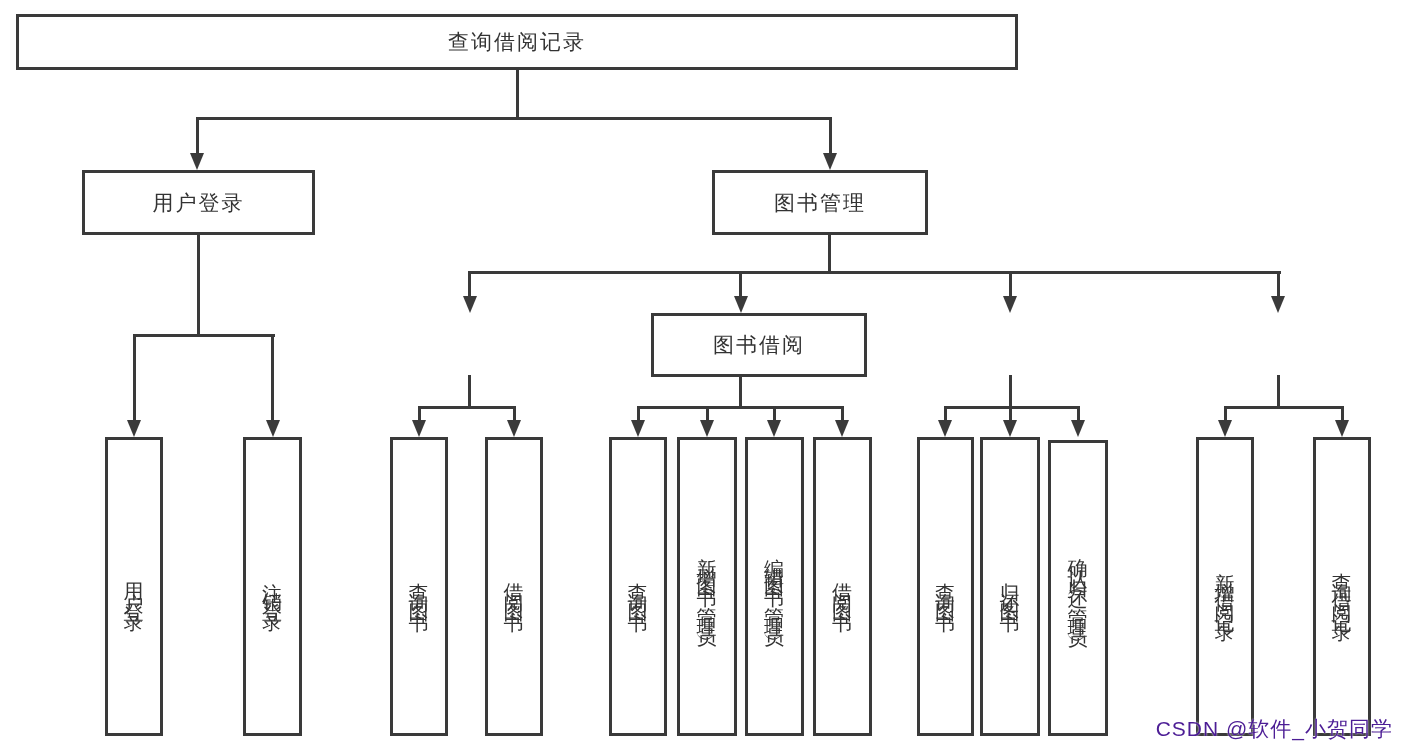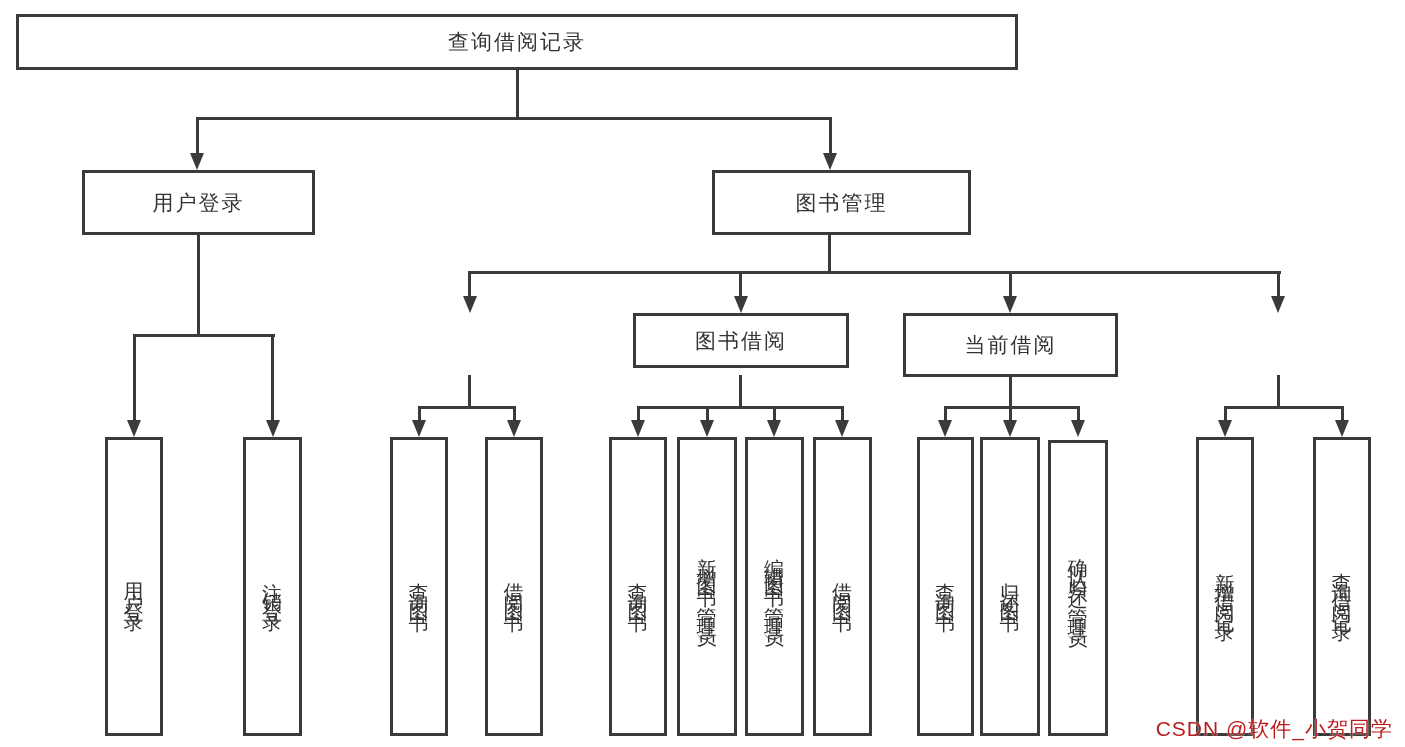--- a/index.html
+++ b/index.html
@@ -9,42 +9,42 @@
   .box{position:absolute;box-sizing:border-box;border:3px solid #3a3a3a;background:#fff;
        display:flex;align-items:center;justify-content:center;}
   .box.h span{font-size:21px;letter-spacing:2px;white-space:nowrap;color:#333;}
   .box.v span{writing-mode:vertical-rl;text-orientation:mixed;font-size:20px;
               letter-spacing:10px;line-height:1;color:#333;}
   .vline{position:absolute;width:3px;background:#3a3a3a;}
   .hline{position:absolute;height:3px;background:#3a3a3a;}
   .arrow{position:absolute;width:0;height:0;border-left:7px solid transparent;
          border-right:7px solid transparent;border-top:17px solid #3a3a3a;}
   .watermark{position:absolute;top:715px;right:12px;font-size:21px;letter-spacing:1px;
-             color:#b91c1c;text-shadow:0 0 2px #ffffff;z-index:5;white-space:nowrap;margin-left:14px;}
+             color:#4c1d95;text-shadow:0 0 2px #ffffff;z-index:5;white-space:nowrap;margin-left:14px;}
 </style>
 </head>
 <body>
 
 <div class="canvas">
 
   <div class="box h" style="left:16px;top:14px;width:1002px;height:56px">
     <span>查询借阅记录</span>
   </div>
 
   <div class="vline" style="left:516px;top:68px;height:52px"></div>
   <div class="hline" style="left:196px;top:117px;width:636px"></div>
   <div class="vline" style="left:196px;top:117px;height:38px"></div>
   <div class="arrow" style="left:190px;top:153px"></div>
   <div class="vline" style="left:829px;top:117px;height:38px"></div>
   <div class="arrow" style="left:823px;top:153px"></div>
 
   <div class="box h" style="left:82px;top:170px;width:233px;height:65px">
     <span>用户登录</span>
   </div>
-  <div class="box h" style="left:712px;top:170px;width:259px;height:65px">
+  <div class="box h" style="left:712px;top:170px;width:216px;height:65px">
     <span>图书管理</span>
   </div>
 
   <div class="vline" style="left:197px;top:233px;height:104px"></div>
   <div class="hline" style="left:133px;top:334px;width:142px"></div>
   <div class="vline" style="left:133px;top:334px;height:88px"></div>
   <div class="arrow" style="left:127px;top:420px"></div>
   <div class="vline" style="left:271px;top:334px;height:88px"></div>
   <div class="arrow" style="left:266px;top:420px"></div>
 
@@ -52,25 +52,22 @@
   <div class="hline" style="left:468px;top:271px;width:813px"></div>
   <div class="vline" style="left:468px;top:271px;height:26px"></div>
   <div class="arrow" style="left:463px;top:296px"></div>
   <div class="vline" style="left:739px;top:271px;height:26px"></div>
   <div class="arrow" style="left:734px;top:296px"></div>
   <div class="vline" style="left:1009px;top:271px;height:26px"></div>
   <div class="arrow" style="left:1003px;top:296px"></div>
   <div class="vline" style="left:1277px;top:271px;height:26px"></div>
   <div class="arrow" style="left:1271px;top:296px"></div>
 
-  <div class="box h" style="left:633px;top:313px;width:216px;height:55px">
+  <div class="box h" style="left:651px;top:313px;width:216px;height:64px">
     <span>图书借阅</span>
-  </div>
-  <div class="box h" style="left:903px;top:313px;width:215px;height:64px">
-    <span>当前借阅</span>
   </div>
 
   <div class="vline" style="left:468px;top:375px;height:34px"></div>
   <div class="hline" style="left:418px;top:406px;width:98px"></div>
   <div class="vline" style="left:418px;top:406px;height:16px"></div>
   <div class="arrow" style="left:412px;top:420px"></div>
   <div class="vline" style="left:513px;top:406px;height:16px"></div>
   <div class="arrow" style="left:507px;top:420px"></div>
 
   <div class="vline" style="left:739px;top:375px;height:34px"></div>

